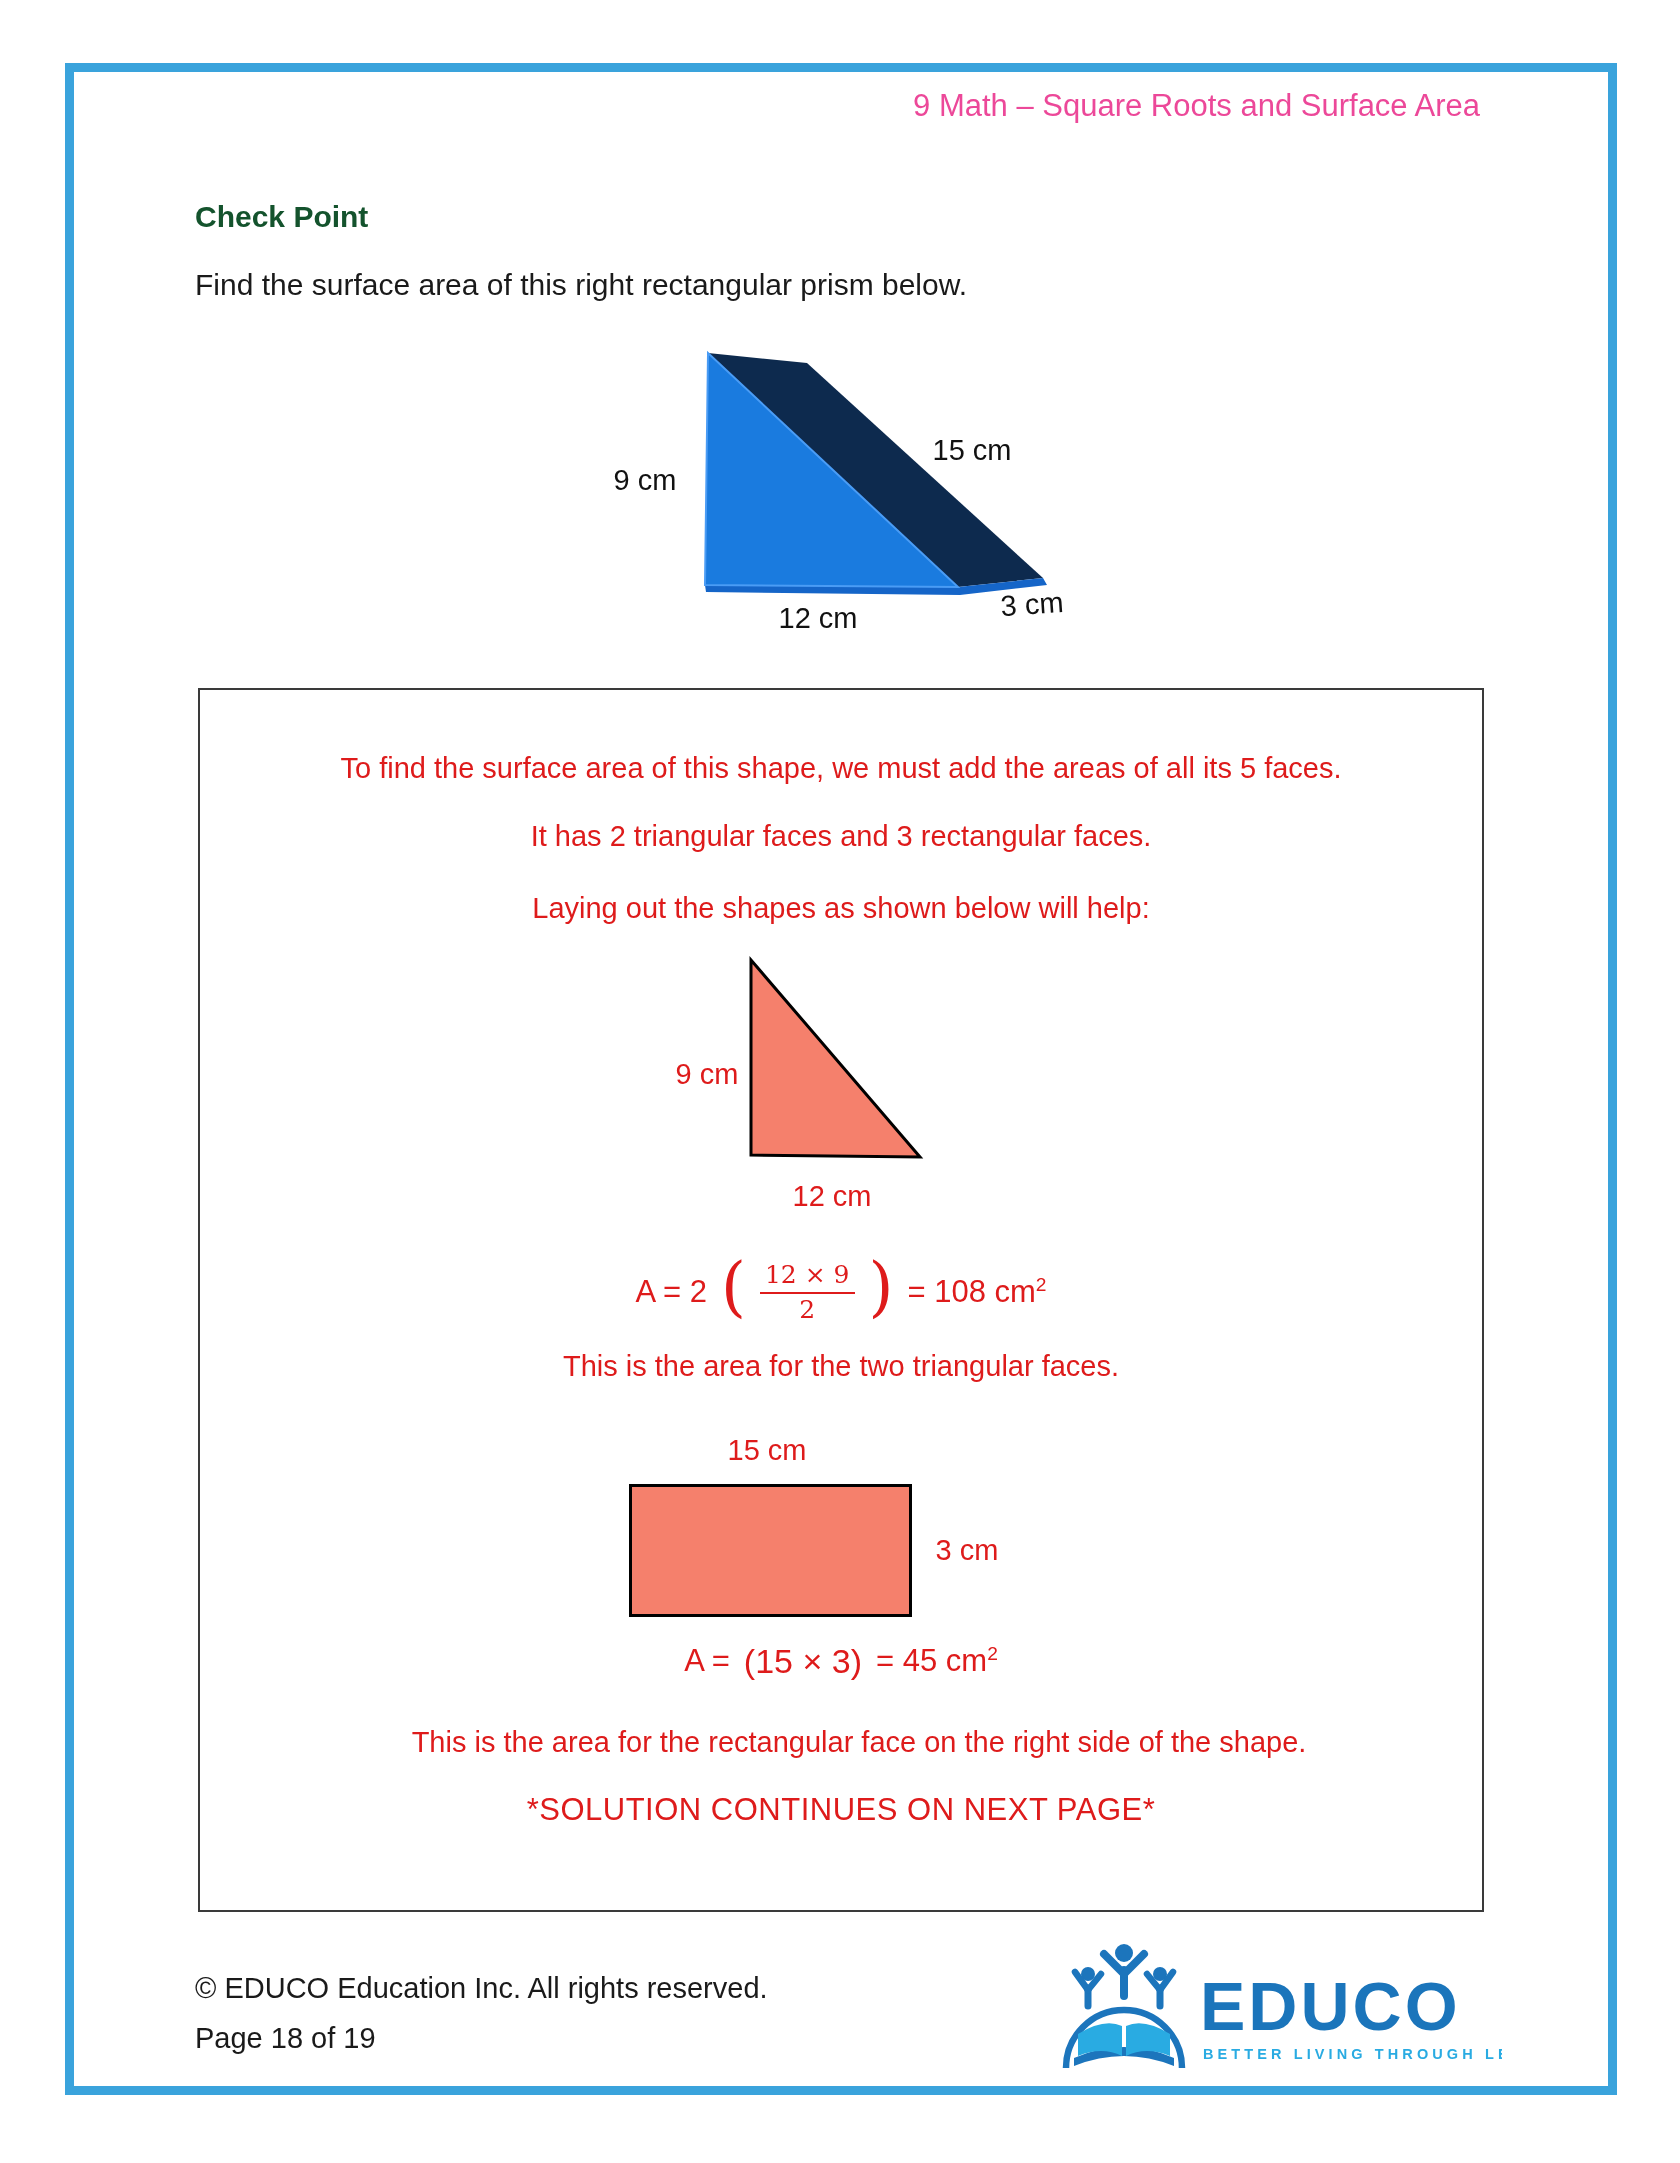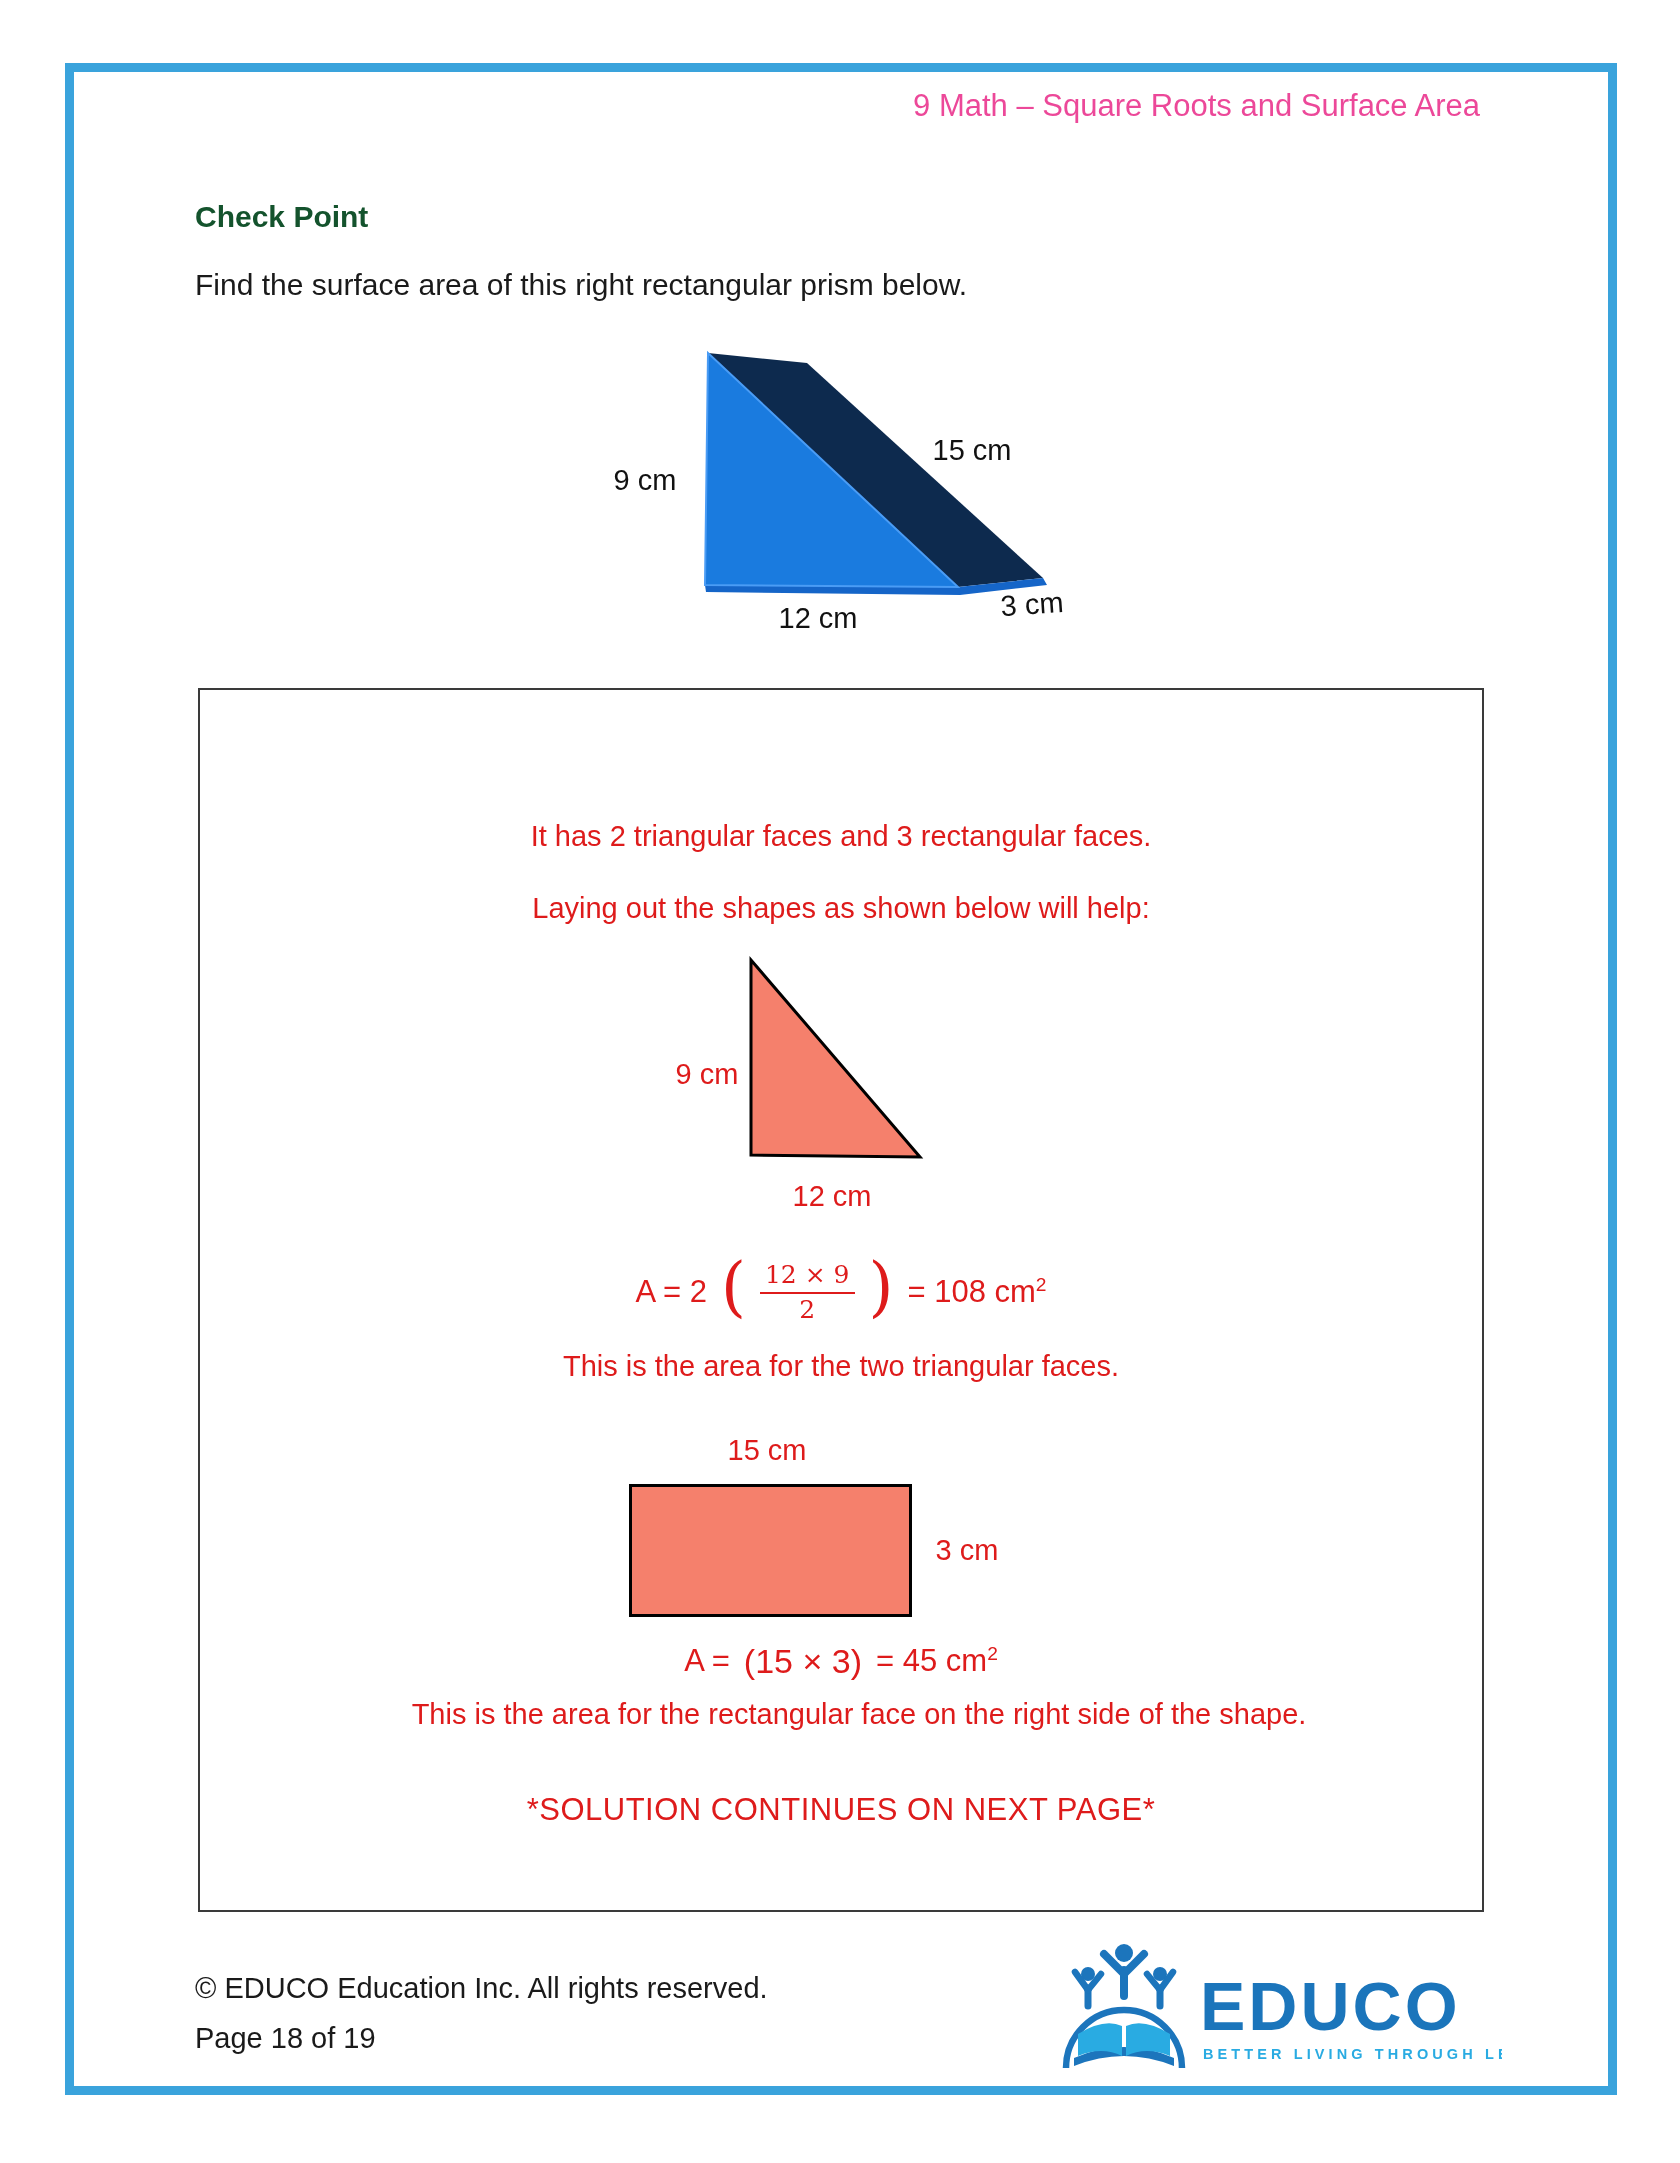--- a/index.html
+++ b/index.html
@@ -35,21 +35,21 @@
     border:2px solid #3a3a3a; box-sizing:border-box; background:#ffffff;
   }
   .red-line {
     position:absolute; left:0; right:0; text-align:center;
     color:#DE1B1B; font-size:29px;
   }
   .sb-line1 { top:62px; }
   .sb-line2 { top:130px; }
   .sb-line3 { top:202px; }
   .sb-caption1 { top:660px; }
-  .sb-caption2 { top:1008px;padding-left:36px; }
+  .sb-caption2 { top:1036px;padding-left:36px; }
   .sb-note { top:1102px; font-size:31px; letter-spacing:0.5px; }
 
   .tri-svg { position:absolute; left:540px; top:262px; width:200px; height:215px; }
   .red-dim { position:absolute; color:#DE1B1B; font-size:29px; text-align:center; }
   .tri-lab-9  { left:447px; top:368px; width:120px; }
   .tri-lab-12 { left:572px; top:490px; width:120px; }
 
   .formula-row {
     position:absolute; left:0; right:0; display:flex; align-items:center;
     justify-content:center; gap:14px; color:#DE1B1B; font-size:31px;
@@ -99,20 +99,21 @@
     <polygon points="165,245 418,247 503,238 507,245 420,255 166,252" fill="#1565C8"></polygon>
     <polygon points="168,13 165,245 418,247" fill="#1A7BDF" stroke="#4a9cf5" stroke-width="2"></polygon>
   </svg>
   <div class="dim-label lab-9">9 cm</div>
   <div class="dim-label lab-15">15 cm</div>
   <div class="dim-label lab-12">12 cm</div>
   <div class="dim-label lab-3">3 cm</div>
 
   <div class="solution-box">
 
+    <div class="red-line sb-line1">To find the surface area of this shape, we must add the areas of all its 5 faces.</div>
     <div class="red-line sb-line2">It has 2 triangular faces and 3 rectangular faces.</div>
     <div class="red-line sb-line3">Laying out the shapes as shown below will help:</div>
 
     <svg class="tri-svg" viewBox="0 0 200 215">
       <polygon points="11,8 11,203 180,205" fill="#F5806C" stroke="#000" stroke-width="3"></polygon>
     </svg>
     <div class="red-dim tri-lab-9">9 cm</div>
     <div class="red-dim tri-lab-12">12 cm</div>
 
     <div class="formula-row sb-formula1">

